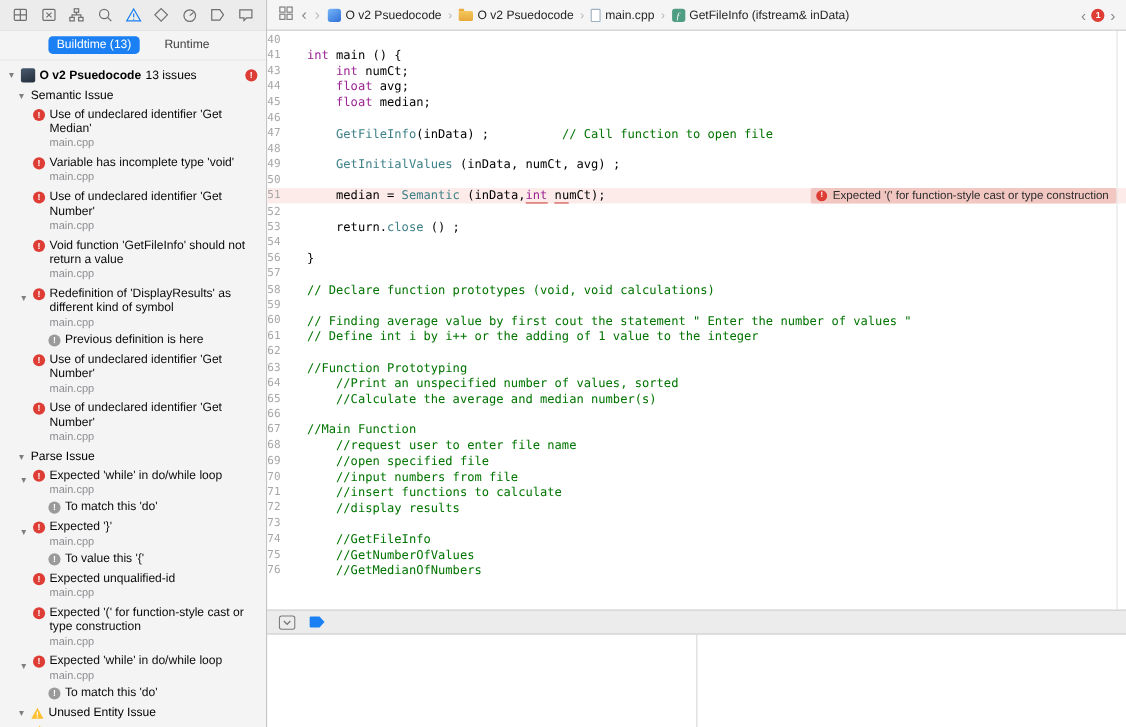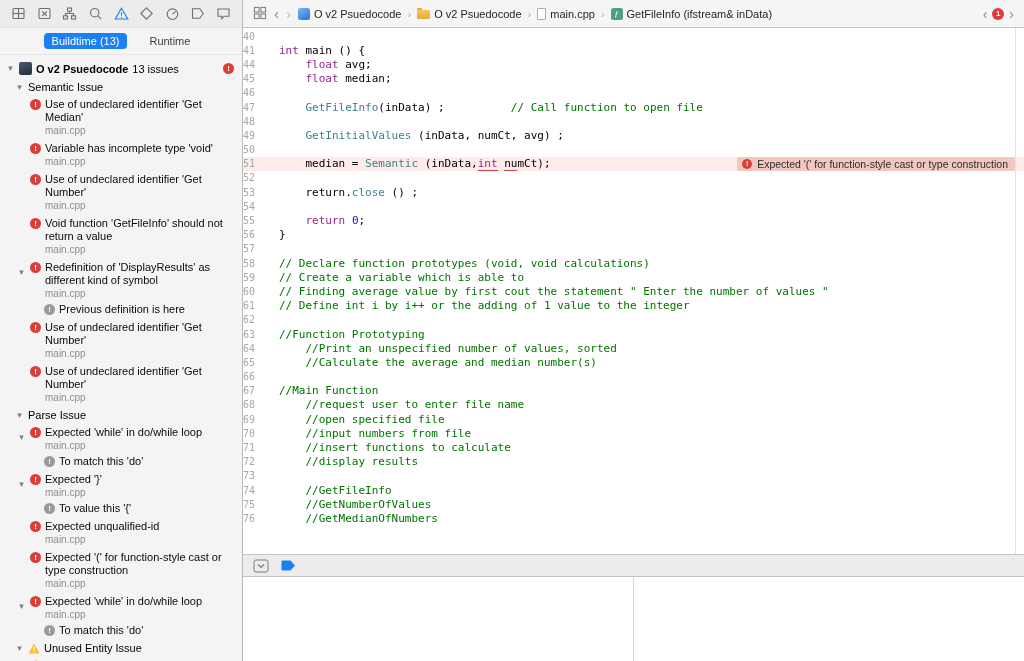--- a/index.html
+++ b/index.html
@@ -348,39 +348,39 @@
         <span class="step-ch">‹</span>
         <span class="badge err count">1</span>
         <span class="step-ch">›</span>
       </span>
     </div>
 
     <div class="code-area">
       <div id="code-lines">
           <div class="code-line"><span class="gutter">40</span><span class="code-text"></span></div>
           <div class="code-line"><span class="gutter">41</span><span class="code-text"><span class="seg kw">int</span><span class="seg pl"> main () {</span></span></div>
+          <div class="code-line"><span class="gutter">43</span><span class="code-text"><span class="seg pl">    </span><span class="seg kw">int</span><span class="seg pl"> numCt;</span></span></div>
           <div class="code-line"><span class="gutter">44</span><span class="code-text"><span class="seg pl">    </span><span class="seg kw">float</span><span class="seg pl"> avg;</span></span></div>
           <div class="code-line"><span class="gutter">45</span><span class="code-text"><span class="seg pl">    </span><span class="seg kw">float</span><span class="seg pl"> median;</span></span></div>
           <div class="code-line"><span class="gutter">46</span><span class="code-text"></span></div>
           <div class="code-line"><span class="gutter">47</span><span class="code-text"><span class="seg pl">    </span><span class="seg fn">GetFileInfo</span><span class="seg pl">(inData) ;          </span><span class="seg co">// Call function to open file</span></span></div>
           <div class="code-line"><span class="gutter">48</span><span class="code-text"></span></div>
           <div class="code-line"><span class="gutter">49</span><span class="code-text"><span class="seg pl">    </span><span class="seg fn">GetInitialValues</span><span class="seg pl"> (inData, numCt, avg) ;</span></span></div>
           <div class="code-line"><span class="gutter">50</span><span class="code-text"></span></div>
           <div class="code-line hl"><span class="gutter">51</span><span class="code-text"><span class="seg pl">    median = </span><span class="seg fn">Semantic</span><span class="seg pl"> (inData,</span><span class="seg kwu">int</span><span class="seg pl"> </span><span class="seg plu">nu</span><span class="seg pl">mCt);</span></span><span class="annot">
               <span class="badge err">!</span>
               <span class="annot-text">Expected '(' for function-style cast or type construction</span>
             </span></div>
           <div class="code-line"><span class="gutter">52</span><span class="code-text"></span></div>
           <div class="code-line"><span class="gutter">53</span><span class="code-text"><span class="seg pl">    return.</span><span class="seg fn">close</span><span class="seg pl"> () ;</span></span></div>
           <div class="code-line"><span class="gutter">54</span><span class="code-text"></span></div>
-          <div class="code-line"><span class="gutter">55</span><span class="code-text"><span class="seg pl">    </span><span class="seg kw">return</span><span class="seg pl"> </span><span class="seg nu">0</span><span class="seg pl">;</span></span></div>
           <div class="code-line"><span class="gutter">56</span><span class="code-text"><span class="seg pl">}</span></span></div>
           <div class="code-line"><span class="gutter">57</span><span class="code-text"></span></div>
           <div class="code-line"><span class="gutter">58</span><span class="code-text"><span class="seg co">// Declare function prototypes (void, void calculations)</span></span></div>
-          <div class="code-line"><span class="gutter">59</span><span class="code-text"><span class="seg co">// Create a variable which is able to</span></span></div>
+          <div class="code-line"><span class="gutter">59</span></div>
           <div class="code-line"><span class="gutter">60</span><span class="code-text"><span class="seg co">// Finding average value by first cout the statement " Enter the number of values "</span></span></div>
           <div class="code-line"><span class="gutter">61</span><span class="code-text"><span class="seg co">// Define int i by i++ or the adding of 1 value to the integer</span></span></div>
           <div class="code-line"><span class="gutter">62</span><span class="code-text"></span></div>
           <div class="code-line"><span class="gutter">63</span><span class="code-text"><span class="seg co">//Function Prototyping</span></span></div>
           <div class="code-line"><span class="gutter">64</span><span class="code-text"><span class="seg co">    //Print an unspecified number of values, sorted</span></span></div>
           <div class="code-line"><span class="gutter">65</span><span class="code-text"><span class="seg co">    //Calculate the average and median number(s)</span></span></div>
           <div class="code-line"><span class="gutter">66</span><span class="code-text"></span></div>
           <div class="code-line"><span class="gutter">67</span><span class="code-text"><span class="seg co">//Main Function</span></span></div>
           <div class="code-line"><span class="gutter">68</span><span class="code-text"><span class="seg co">    //request user to enter file name</span></span></div>
           <div class="code-line"><span class="gutter">69</span><span class="code-text"><span class="seg co">    //open specified file</span></span></div>

